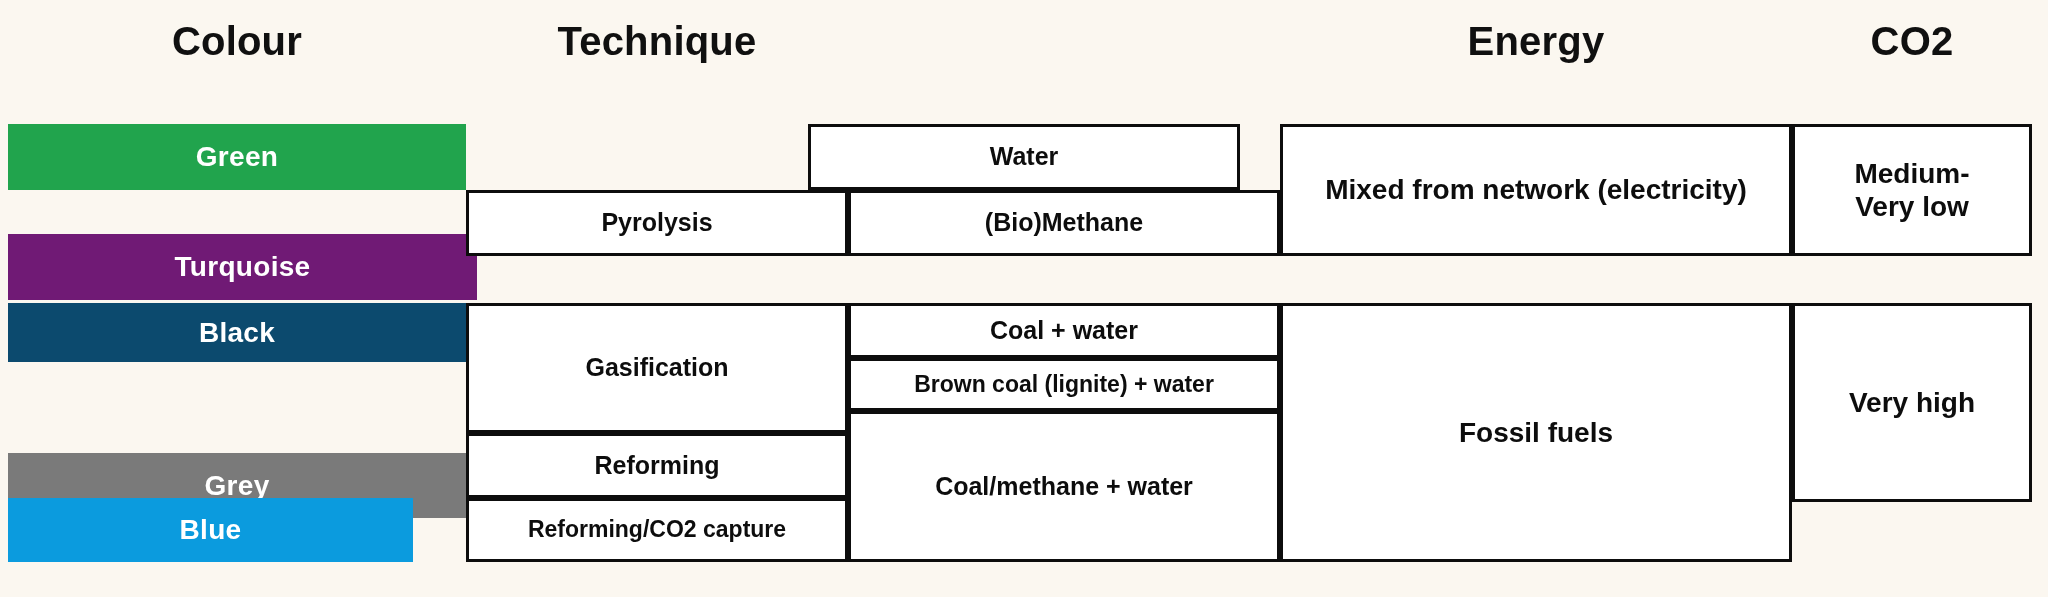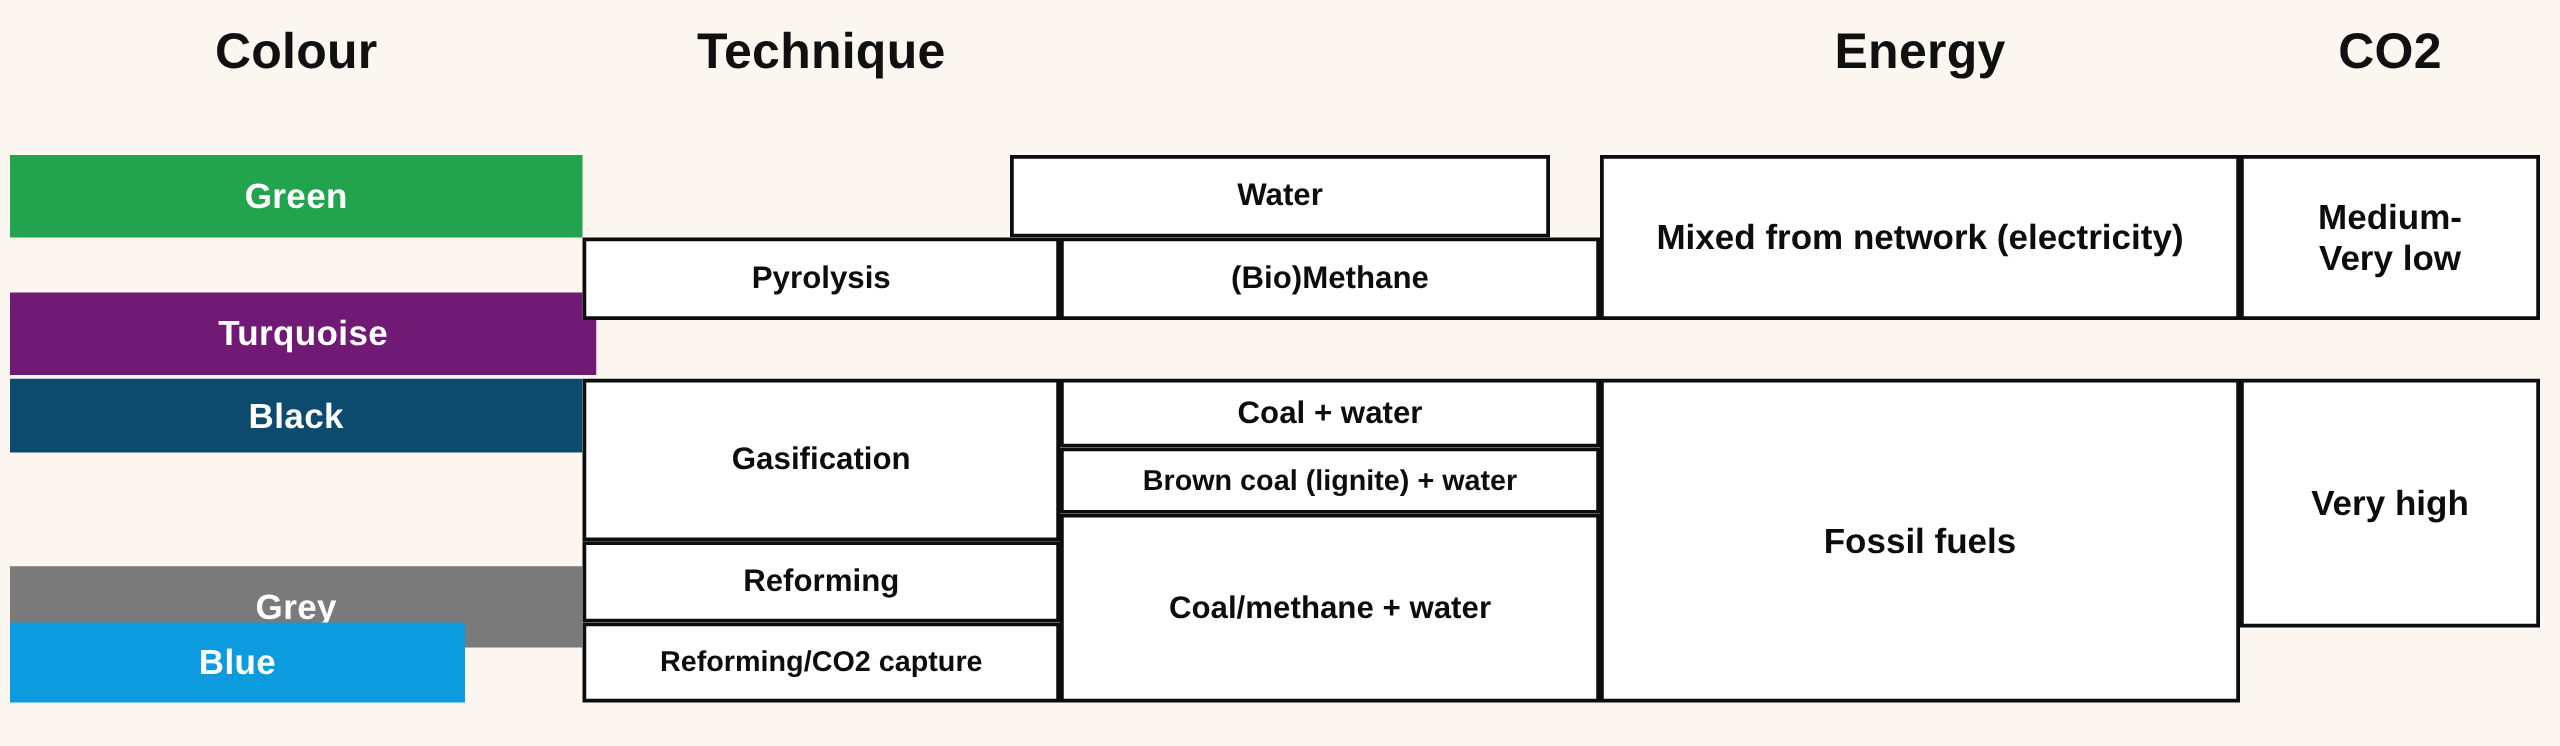--- a/index.html
+++ b/index.html
@@ -120,21 +120,21 @@
   </div>
 
   <div class="table-block" style="left:0; top:0; width:2048px; height:597px;">
 
     <div class="swatch" style="left:8px; top:303px; width:458px; height:59px; background:#0c4a6e;">
       <span>Black</span>
     </div>
     <div class="swatch" style="left:8px; top:433px; width:458px; height:65px; background:#7A7A7A;margin-top:20px;">
       <span>Grey</span>
     </div>
-    <div class="swatch" style="left:8px; top:498px; width:364px; height:64px; background:#0B9BDE;text-align:right;">
+    <div class="swatch" style="left:8px; top:498px; width:405px; height:64px; background:#0B9BDE;text-align:right;">
       <span>Blue</span>
     </div>
 
     <div class="cell md" style="left:466px; top:303px; width:382px; height:130px;">Gasification</div>
     <div class="cell md" style="left:466px; top:433px; width:382px; height:65px;">Reforming</div>
     <div class="cell sm" style="left:466px; top:498px; width:382px; height:64px;">Reforming/CO2 capture</div>
 
     <div class="cell md" style="left:848px; top:303px; width:432px; height:55px;">Coal + water</div>
     <div class="cell sm" style="left:848px; top:358px; width:432px; height:53px;">Brown coal (lignite) + water</div>
     <div class="cell md" style="left:848px; top:411px; width:432px; height:151px;">Coal/methane + water</div>

